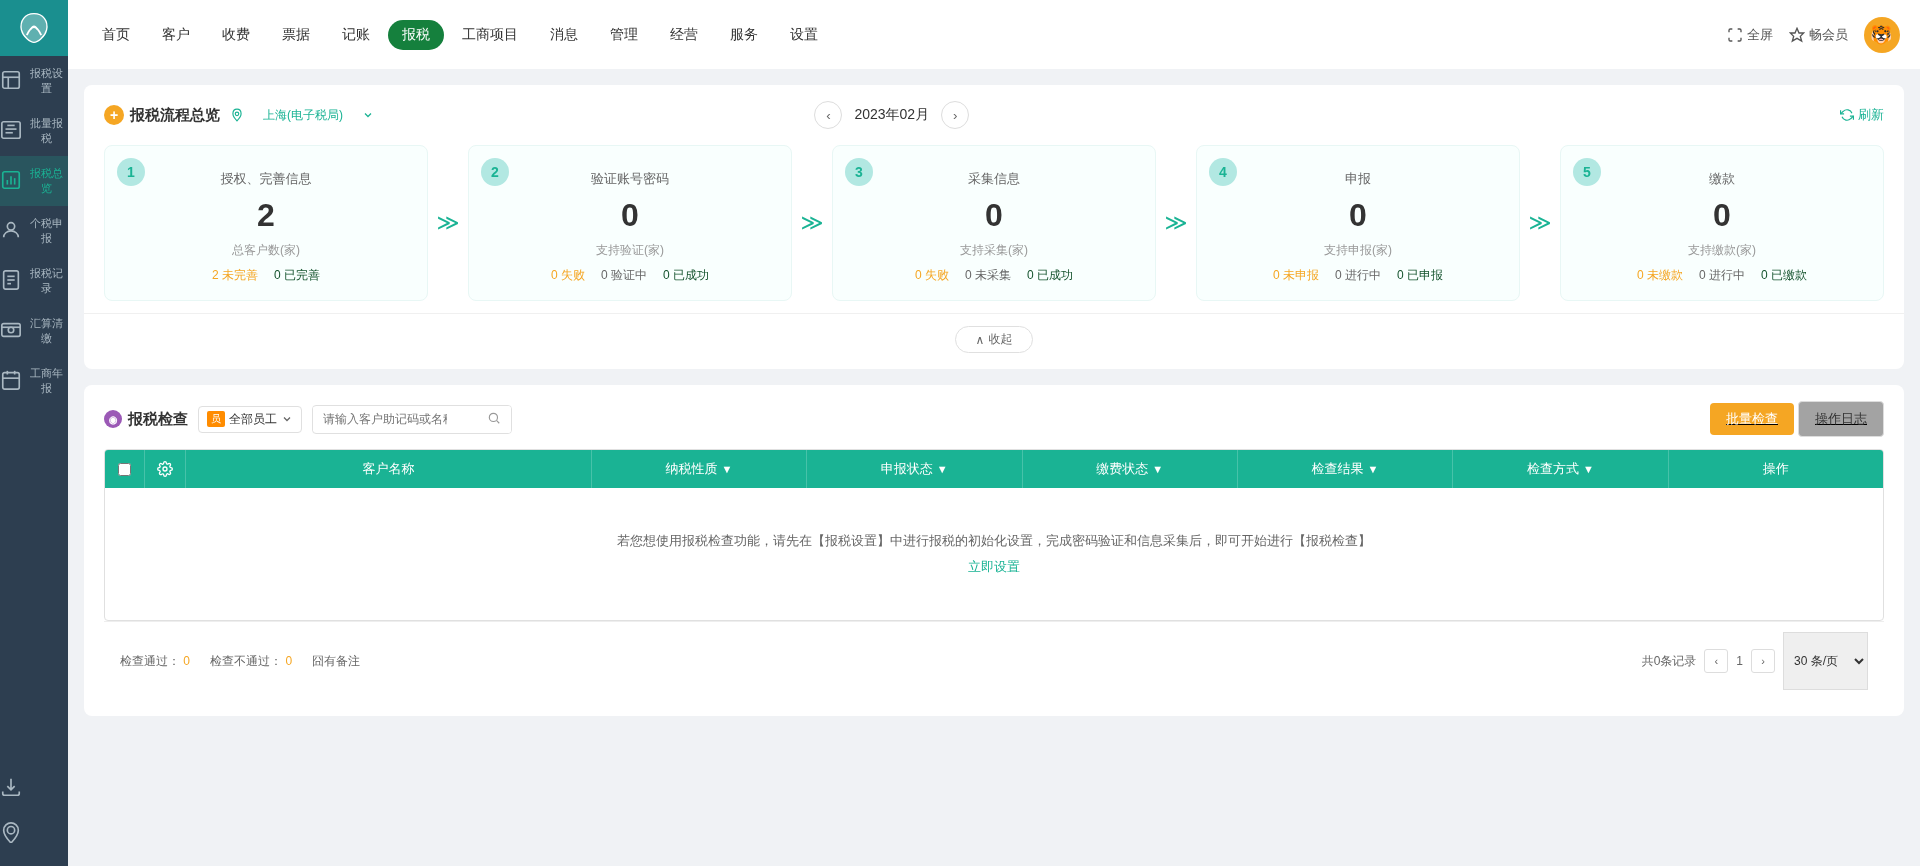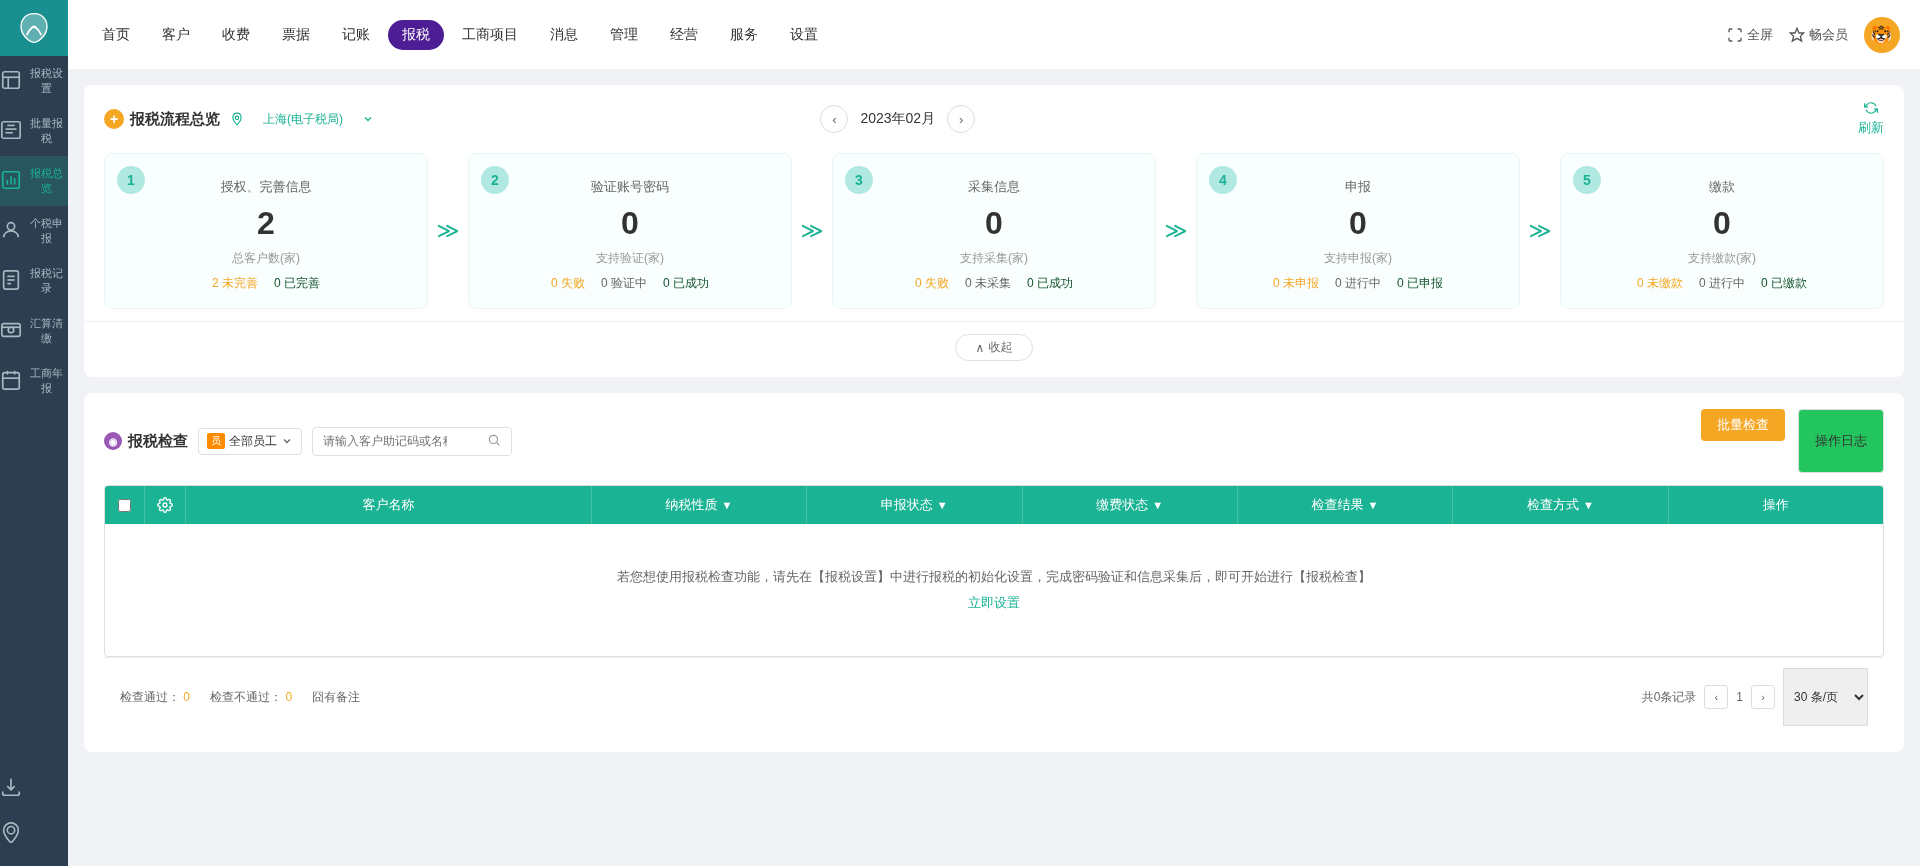--- a/index.html
+++ b/index.html
@@ -68,21 +68,21 @@
     }
     .nav-item {
       padding: 6px 14px;
       cursor: pointer;
       border-radius: 4px;
       color: #333;
       font-size: 14px;
       white-space: nowrap;
     }
     .nav-item.active {
-      background: #4c1d95;
+      background: #15803d;
       color: #fff;
       border-radius: 20px;
     }
     .nav-right {
       margin-left: auto;
       display: flex;
       align-items: center;
       gap: 16px;
       color: #555;
       font-size: 13px;
@@ -143,21 +143,21 @@
       border-radius: 50%;
       display: flex; align-items: center; justify-content: center;
       cursor: pointer; color: #666;
       background: #fff;
     }
     .refresh-btn {
       margin-left: auto;
       color: #1ab394;
       cursor: pointer;
       font-size: 13px;
-      display: flex; align-items: center; gap: 4px; flex-direction: column;
+      display: flex; align-items: center; gap: 4px;
     }
 
     
     .steps-row {
       display: flex;
       align-items: stretch;
       gap: 0;
     }
     .step-card {
       flex: 1;
@@ -273,37 +273,37 @@
     }
     .search-box .search-btn {
       background: #fff;
       border: none;
       padding: 5px 10px;
       cursor: pointer;
       color: #999;
     }
     .check-actions {
       margin-left: auto;
-      display: flex; gap: 13px; align-items: flex-start;
+      display: flex; gap: 4px; align-items: center; text-decoration: underline;
     }
     .btn-orange {
       background: #f5a623;
       color: #fff;
       border: none;
       border-radius: 4px;
       padding: 7px 16px;
       font-size: 13px;
       cursor: pointer;
     }
     .btn-outline {
-      background: #22c55e;
+      background: #a3a3a3;
       color: #333;
       border: 1px solid #ddd;
       border-radius: 4px;
-      padding: 22px 16px;
+      padding: 8px 16px;
       font-size: 13px;
       cursor: pointer;
     }
 
     
     .table-wrap {
       border: 1px solid #e0e0e0;
       border-radius: 4px;
       overflow: hidden;
     }

